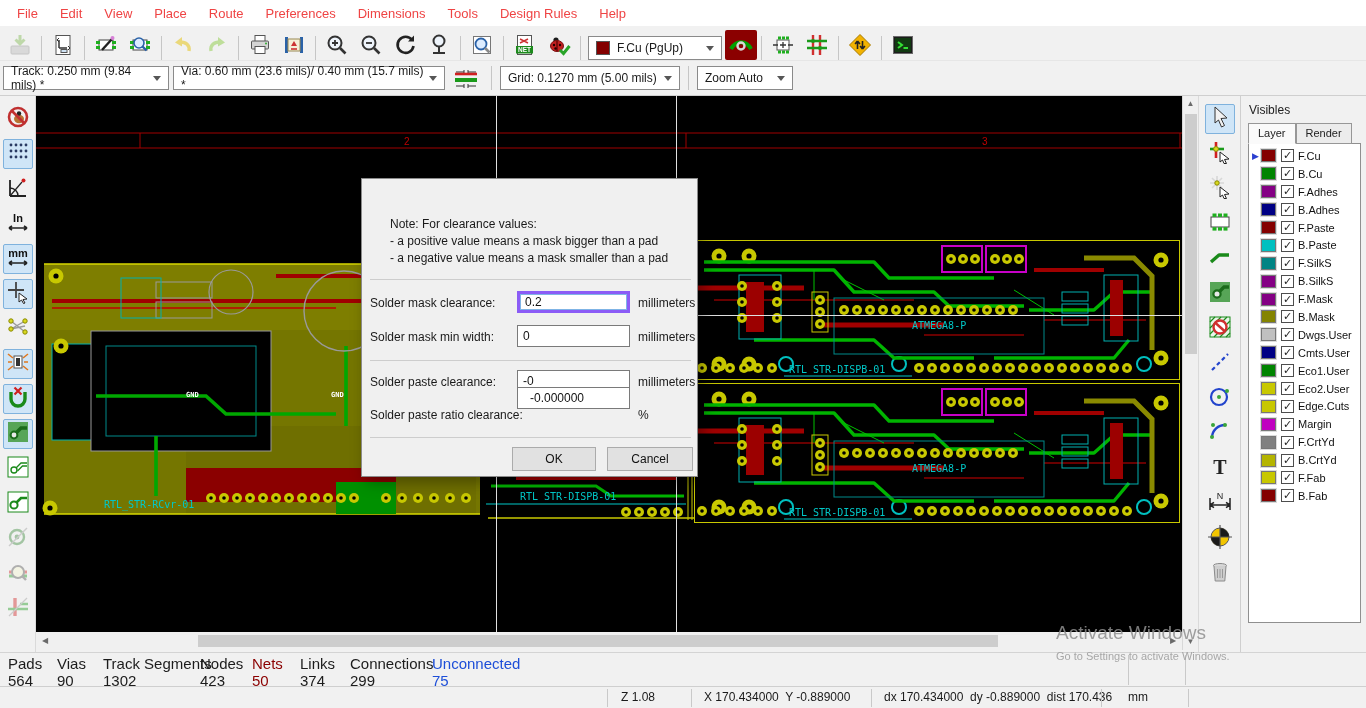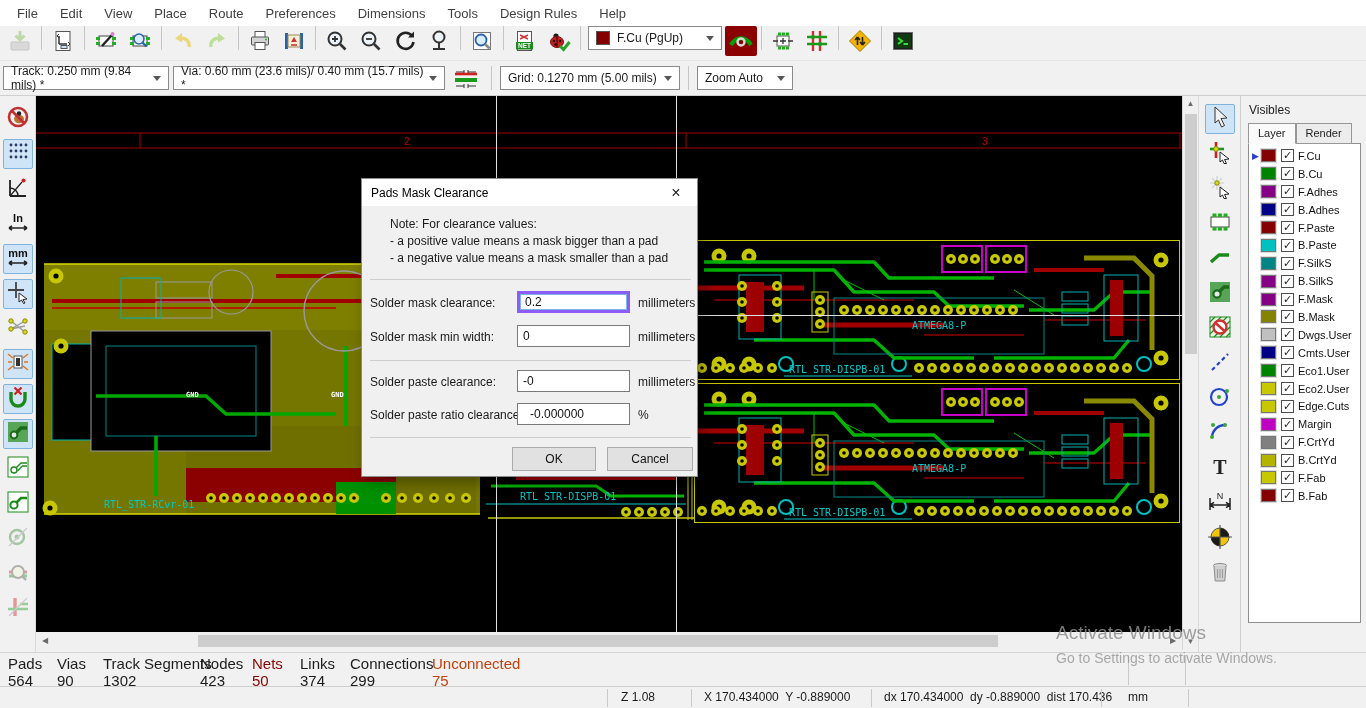--- a/index.html
+++ b/index.html
@@ -1,22 +1,22 @@
 <!DOCTYPE html>
 <html><head>
 <meta charset="utf-8">
 <style>
 *{margin:0;padding:0;box-sizing:border-box}
 html,body{width:1366px;height:708px;overflow:hidden}
 body{position:relative;font-family:"Liberation Sans",sans-serif;background:#f1f1f1;-webkit-font-smoothing:antialiased}
 
 #menubar{position:absolute;left:0;top:0;width:100%;height:26px;background:#fff;display:flex;align-items:center;padding-left:6px}
-.mitem{font-size:13px;color:#404040;padding:11px 11px;height:100%;display:flex;align-items:center;cursor:default}
-
-#toolbar1{position:absolute;left:0;top:26px;width:100%;height:35px;background:#f1f1f1;display:flex;align-items:flex-start;padding:0 3px;border-bottom:1px solid #e6e6e6}
+.mitem{font-size:13px;color:#ef4444;padding:11px 11px;height:100%;display:flex;align-items:center;cursor:default}
+
+#toolbar1{position:absolute;left:0;top:26px;width:100%;height:35px;background:#f1f1f1;display:flex;align-items:flex-end;padding:0 3px;border-bottom:1px solid #e6e6e6}
 #toolbar2{position:absolute;left:0;top:61px;width:100%;height:35px;background:#f1f1f1;display:flex;align-items:center;padding:0 3px;border-bottom:1px solid #cfcfcf}
 .tbtn{width:34px;height:30px;display:flex;align-items:center;justify-content:center;flex:0 0 auto;border-radius:2px}
 .tsep{width:1px;height:24px;background:#c6c6c6;margin:0 4px;flex:0 0 auto}
 .dis{opacity:.42}
 .combo{height:24px;background:#fff;border:1px solid #8a8a8a;display:flex;align-items:center;font-size:12px;color:#1a1a1a;padding:0 7px;flex:0 0 auto}
 .chev{margin-left:auto;width:0;height:0;border-left:4px solid transparent;border-right:4px solid transparent;border-top:5px solid #565656}
 .sw{width:14px;height:14px;background:#840000;border:1px solid #555;margin-right:7px;flex:0 0 auto}
 
 #ltb{position:absolute;left:0;top:96px;width:36px;height:556px;background:#f1f1f1;border-right:1px solid #dadada;padding-top:3px}
 #rtb{position:absolute;left:1198px;top:96px;width:42px;height:556px;background:#f1f1f1;border-left:1px solid #dadada;padding-top:3px}
@@ -41,40 +41,40 @@
 .lsel{width:11px;color:#2b3fd0;font-size:9px;text-align:center}
 .lsw{width:15px;height:13px;border:1px solid #777;box-shadow:0 0 0 1px #dcdcdc;margin-right:5px;flex:0 0 auto}
 .lcb{width:13px;height:13px;border:1px solid #4d4d4d;background:#fff;font-size:11px;line-height:11px;text-align:center;color:#222;margin-right:4px;flex:0 0 auto}
 .llb{color:#111;font-size:11px;white-space:nowrap}
 
 #statsbar{position:absolute;left:0;top:652px;width:100%;height:34px;background:#f1f1f1;border-top:1px solid #d4d4d4}
 .stat{position:absolute;top:2px;font-size:15px}
 .slab{display:block;color:#1c1c1c}
 .sval{display:block;color:#1c1c1c}
 .stat-red .slab,.stat-red .sval{color:#8b0000}
-.stat-blue .slab,.stat-blue .sval{color:#c2410c}
+.stat-blue .slab,.stat-blue .sval{color:#1d4ed8}
 .statsep{position:absolute;top:2px;width:1px;height:30px;background:#c9c9c9}
 #statusbar{position:absolute;left:0;top:686px;width:100%;height:22px;background:#f1f1f1;border-top:1px solid #cfcfcf;font-size:12px;color:#1a1a1a}
 .sbtext{position:absolute;top:3px;white-space:pre}
 .sbsep{position:absolute;top:2px;width:1px;height:18px;background:#c9c9c9}
 
 #dialog{position:absolute;left:361px;top:178px;width:337px;height:299px;background:#f0f0f0;border:1px solid #8b8b8b;box-shadow:5px 5px 14px rgba(0,0,0,.35);z-index:10;font-size:12px;color:#111}
 .dtitle{height:27px;background:#fff;display:flex;align-items:center;padding-left:9px;font-size:12px;color:#000}
 .dclose{margin-left:auto;width:42px;height:100%;display:flex;align-items:center;justify-content:center;font-size:16px;color:#222}
 #dnote{position:absolute;left:28px;top:37px;line-height:17px;color:#1a1a1a}
 .dhr{position:absolute;left:8px;width:321px;height:1px;background:#cdcdcd}
 .dlabel{position:absolute;left:8px;color:#1a1a1a}
 .dinput{position:absolute;left:155px;width:113px;height:22px;border:1px solid #7a7a7a;font-size:12px;font-family:"Liberation Sans",sans-serif;padding:1px 5px;background:#fff;color:#111}
 .dfocus{border:3px solid #8b5cf6;box-shadow:0 0 0 1px #7fb4e6 inset}
 .dunit{position:absolute;left:276px;color:#1a1a1a}
 .dbtn{position:absolute;height:24px;background:#e1e1e1;border:1px solid #ababab;font-size:12px;font-family:"Liberation Sans",sans-serif;color:#111}
 
 #watermark{position:absolute;left:1056px;top:622px;z-index:30;pointer-events:none;color:#8f8f8f;opacity:.85}
 #wm1{font-size:19px}
-#wm2{font-size:14px;margin-top:6px;color:#9a9a9a}
+#wm2{font-size:11px;margin-top:6px;color:#9a9a9a}
 svg{display:block}
 .mono{font-family:"DejaVu Sans Mono",monospace}
 </style>
 </head>
 <body>
 
 <div id="menubar">
   <span class="mitem">File</span>
   <span class="mitem">Edit</span>
   <span class="mitem">View</span>
@@ -842,42 +842,38 @@
       <div class="lrow">
         <span class="lsel"></span>
         <span class="lsw" style="background: rgb(132, 0, 0);"></span>
         <span class="lcb">✓</span>
         <span class="llb">B.Fab</span>
       </div>
     </div>
 </div>
 
 <div id="dialog">
-  <div class="dtitle">
-    <span>Pads Mask Clearance</span>
-    <span class="dclose">×</span>
-  </div>
   <div id="dnote">
     <div>Note: For clearance values:</div>
     <div>- a positive value means a mask bigger than a pad</div>
     <div>- a negative value means a mask smaller than a pad</div>
   </div>
   <div class="dhr" style="top:100px"></div>
   <span class="dlabel" style="top:117px">Solder mask clearance:</span>
   <input class="dinput dfocus" style="top: 112px;" value="0.2">
   <span class="dunit" style="top:117px">millimeters</span>
   <span class="dlabel" style="top:151px">Solder mask min width:</span>
   <input class="dinput" style="top: 146px;" value="0">
   <span class="dunit" style="top:151px">millimeters</span>
   <div class="dhr" style="top:181px"></div>
   <span class="dlabel" style="top:196px">Solder paste clearance:</span>
   <input class="dinput" style="top: 191px;" value="-0">
   <span class="dunit" style="top:196px">millimeters</span>
   <span class="dlabel" style="top:229px">Solder paste ratio clearance:</span>
-  <input class="dinput" style="top: 224px; padding-left: 12px;" value="-0.000000">
+  <input class="dinput" style="top: 208px; padding-left: 12px;" value="-0.000000">
   <span class="dunit" style="top:229px">%</span>
   <div class="dhr" style="top:258px"></div>
   <button class="dbtn" style="left:150px;top:268px;width:84px">OK</button>
   <button class="dbtn" style="left:245px;top:268px;width:86px">Cancel</button>
 </div>
 
 <div id="statsbar">
   <div class="stat" style="left:8px">
       <span class="slab">Pads</span>
       <span class="sval">564</span>

